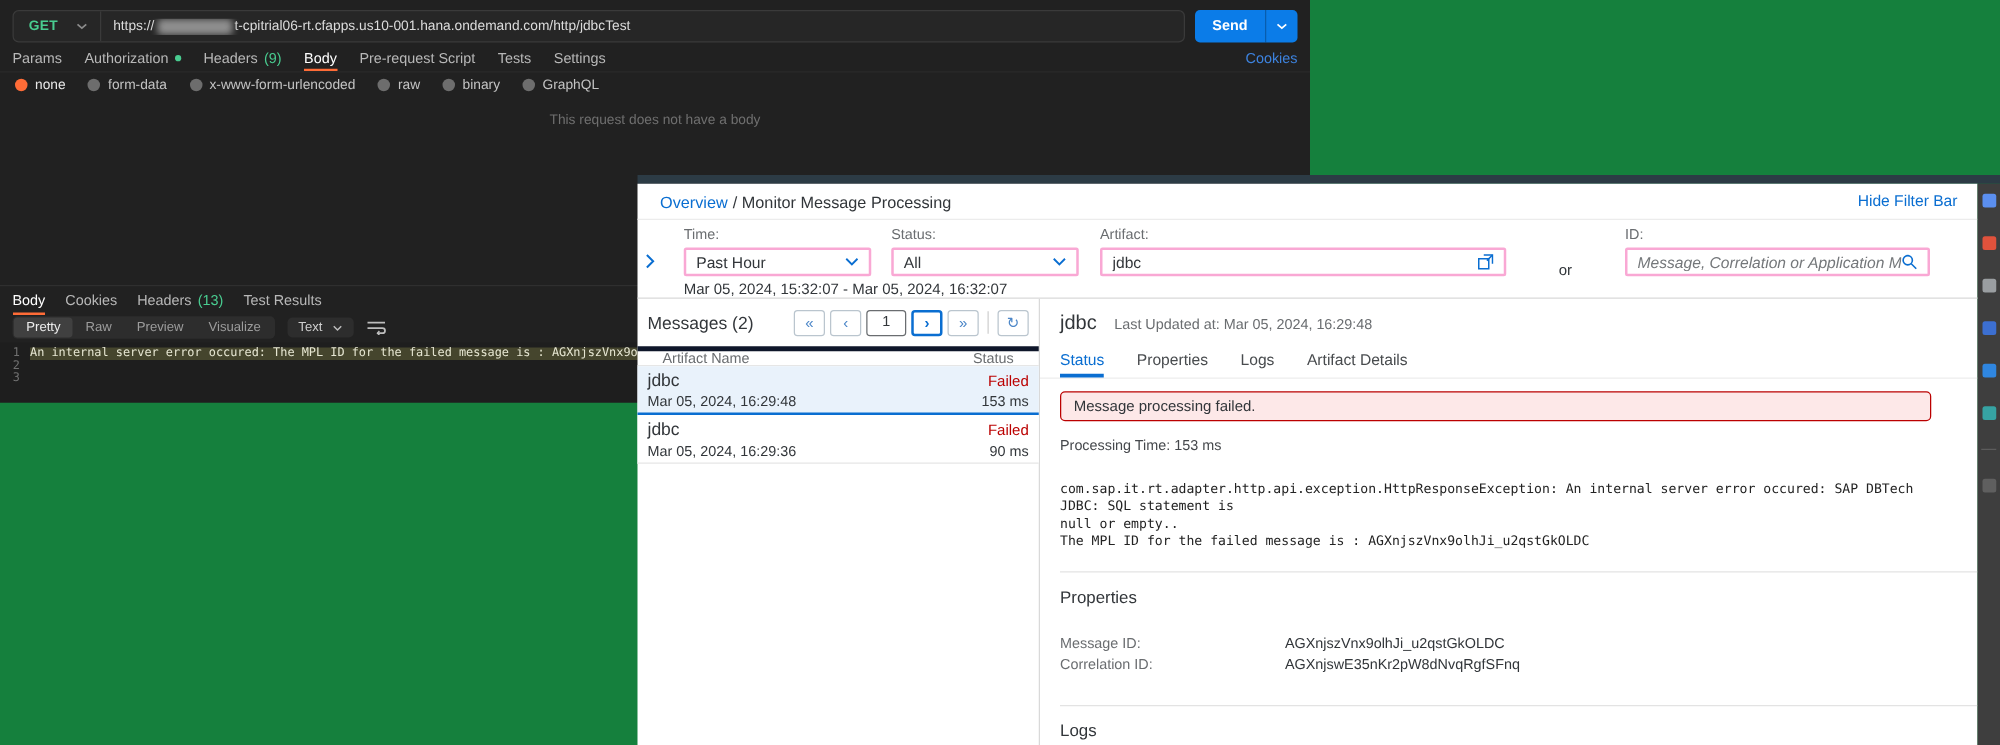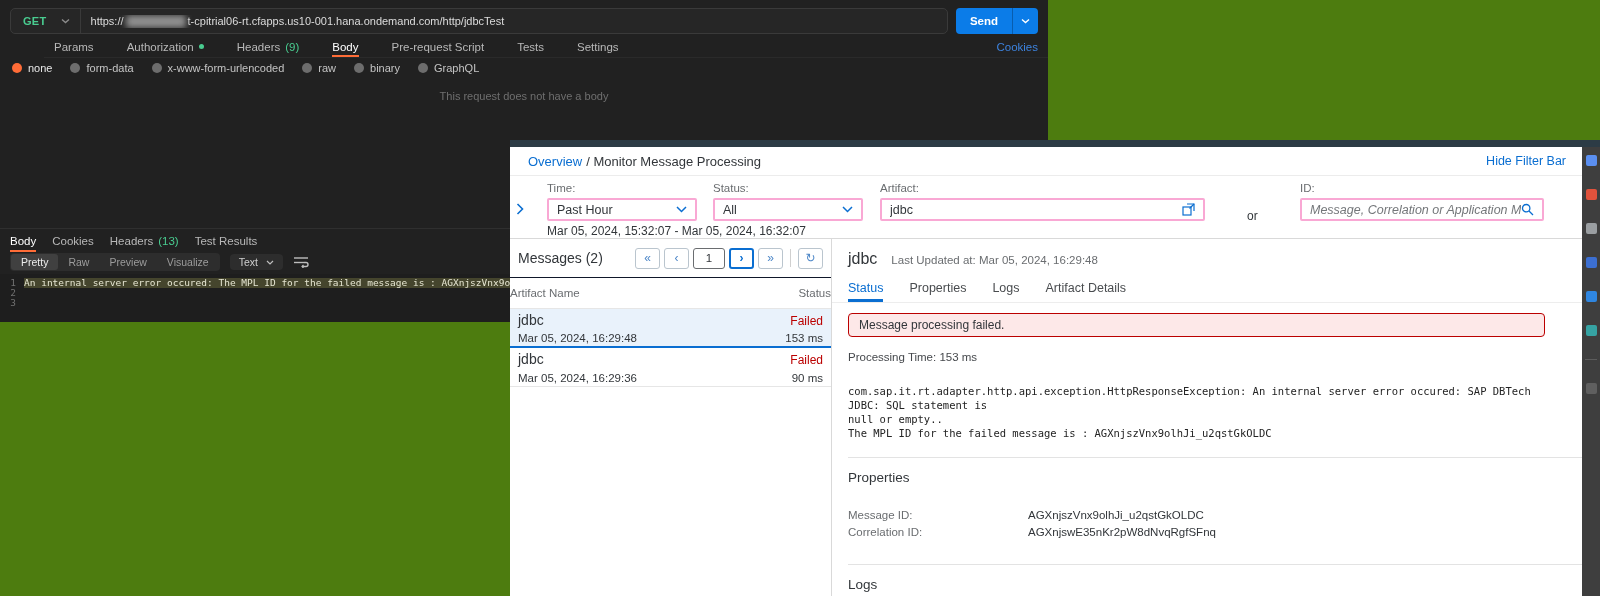--- a/index.html
+++ b/index.html
@@ -1,31 +1,31 @@
 <!DOCTYPE html>
 <html><head>
 <meta charset="utf-8">
 <style>
   * { margin:0; padding:0; box-sizing:border-box; }
   html,body { background:#000; }
   body { font-family:"Liberation Sans", sans-serif; }
-  .stage { position:relative; width:1600px; height:596px; background:#4d7c0f; overflow:hidden; }
+  .stage { position:relative; width:1600px; height:596px; background:#15803d; overflow:hidden; }
 
   
   .postman { position:absolute; left:0; top:0; width:1048px; height:322px; background:#212121; color:#c9c9c9; display:flex; flex-direction:column; }
   .pm-reqbar { display:flex; align-items:center; padding:8px 10px 2px 10px; height:36px; }
   .pm-url-group { display:flex; flex:1; height:26px; background:#262626; border:1px solid #3a3a3a; border-radius:5px; align-items:center; overflow:hidden; }
   .pm-method { display:flex; align-items:center; gap:14px; padding:0 10px 0 12px; height:100%; border-right:1px solid #3a3a3a; cursor:pointer; }
   .pm-method-label { color:#49cc90; font-weight:bold; font-size:11px; letter-spacing:.3px; }
   .pm-url { display:flex; align-items:center; flex:1; padding-left:10px; font-size:11px; color:#dcdcdc; white-space:nowrap; overflow:hidden; }
   .redacted { display:inline-block; width:60px; height:13px; background:#8f8f8f; border-radius:3px; filter:blur(3px); margin:0 2px; }
   .pm-send { display:flex; align-items:stretch; margin-left:8px; height:26px; background:#0b7ce8; border-radius:4px; overflow:hidden; cursor:pointer; }
   .pm-send-label { display:flex; align-items:center; padding:0 14px; color:#fff; font-weight:bold; font-size:11.5px; }
   .pm-send-split { display:flex; align-items:center; padding:0 8px; border-left:1px solid rgba(0,0,0,.25); }
-  .pm-tabs { display:flex; align-items:center; gap:33px; padding:0 10px; height:22px; font-size:11.5px; color:#b8b8b8; border-bottom:1px solid #2a2a2a;margin-left:44px; }
+  .pm-tabs { display:flex; align-items:center; gap:18px; padding:0 10px; height:22px; font-size:11.5px; color:#b8b8b8; border-bottom:1px solid #2a2a2a; }
   .pm-tab { display:flex; align-items:center; gap:5px; height:100%; cursor:pointer; }
   .pm-tab.active { color:#fff; box-shadow:inset 0 -2px 0 #ff6c37; }
   .green { color:#49cc90; }
   .auth-dot { width:5px; height:5px; border-radius:50%; background:#49cc90; display:inline-block; }
   .pm-cookies { margin-left:auto; color:#3d83df; font-size:11.5px; cursor:pointer; }
   .pm-radios { display:flex; align-items:center; gap:18px; padding:0 12px; height:20px; font-size:11px; color:#c4c4c4; }
   .pm-radio { display:flex; align-items:center; gap:6px; cursor:pointer; }
   .rdot { width:10px; height:10px; border-radius:50%; background:#6d6d6d; display:inline-block; }
   .pm-radio.sel .rdot { background:#ff6c37; }
   .pm-radio.sel { color:#e8e8e8; }
@@ -63,21 +63,21 @@
   .date-range { position:absolute; left:37px; top:48px; font-size:12px; color:#32363a; }
   .content-row { flex:1; display:flex; min-height:0; }
   .list-panel { width:322px; border-right:1px solid #d9d9d9; display:flex; flex-direction:column; flex:none; }
   .list-header { height:38px; display:flex; align-items:center; padding:0 8px; }
   .list-title { font-size:14px; color:#32363a; }
   .pager { margin-left:auto; display:flex; align-items:center; gap:4px; }
   .pbtn { width:25px; height:21px; border:1px solid #bac5ce; border-radius:3px; background:#fff; color:#4d87c8; font-size:12px; display:flex; align-items:center; justify-content:center; cursor:pointer; }
   .pbtn.page { width:32px; border-color:#6a6d70; color:#32363a; font-size:11.5px; }
   .pbtn.next { border:2px solid #0a6ed1; color:#0a6ed1; font-weight:bold; }
   .pdiv { width:1px; height:18px; background:#d0d0d0; margin:0 3px; }
-  .list-cols { height:32px; display:flex; align-items:center; padding:0 0; font-size:11.5px; color:#6a6d70; border-top:1px solid #0f172a; border-bottom:1px solid #e6e6e6; flex:none; }
+  .list-cols { height:16px; display:flex; align-items:center; padding:0 20px; font-size:11.5px; color:#6a6d70; border-top:4px solid #0f172a; border-bottom:1px solid #e6e6e6; flex:none; }
   .list-cols .right { margin-left:auto; }
   .msg-row { height:39px; padding:3px 8px 2px 8px; display:flex; flex-direction:column; justify-content:space-between; border-bottom:1px solid #e6e6e6; cursor:pointer; background:#fff; }
   .msg-row.selected { background:#e9f2fb; border-bottom:2px solid #0a6ed1; }
   .mr-line { display:flex; align-items:baseline; }
   .mr-name { font-size:14px; color:#32363a; }
   .mr-status { margin-left:auto; font-size:12px; color:#bb0000; }
   .mr-ts { font-size:11.5px; color:#32363a; }
   .mr-dur { margin-left:auto; font-size:11.5px; color:#32363a; }
   .detail-panel { flex:1; display:flex; flex-direction:column; min-width:0; }
   .detail-header { padding:11px 16px 0 16px; display:flex; align-items:baseline; }

